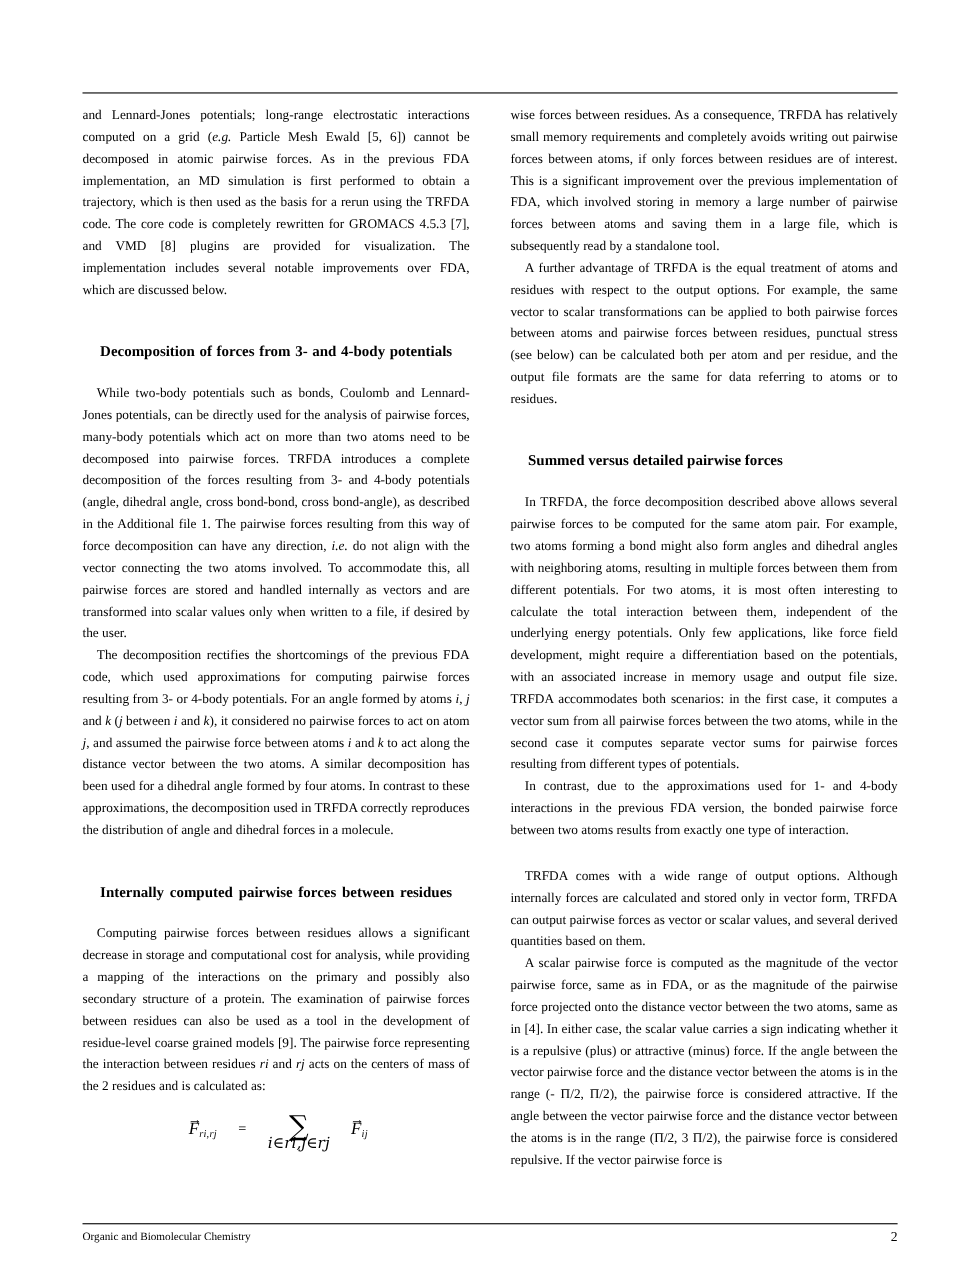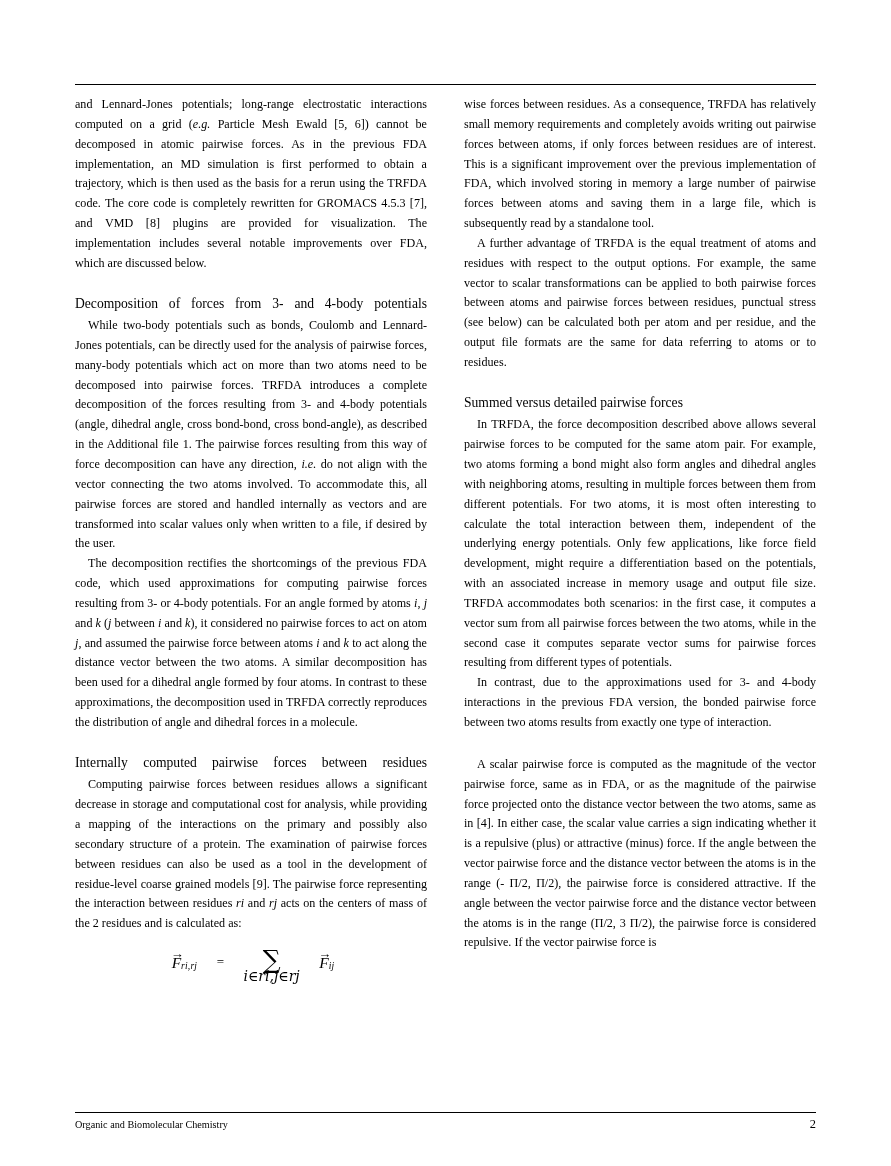--- a/index.html
+++ b/index.html
@@ -55,24 +55,24 @@
     line-height: 19.85px;
     text-align: justify;
     text-indent: 13px;
     hyphens: none;
   }
   p.noindent {
     text-indent: 0;
   }
 
   h2 {
-    margin: 0;
+    margin: 16px;
     font-size: 13.6px;
     line-height: 20.5px;
-    font-weight: normal;
+    font-weight: bold;
     text-align: justify;
   }
   h2.spread {
     
     text-align-last: justify;
   }
   h2.tight {
     text-align-last: left;
   }
   .gap-before-h2 { height: 20px; }
@@ -208,25 +208,26 @@
       <p class="noindent">wise forces between residues. As a consequence, TRFDA has relatively small memory requirements and completely avoids writing out pairwise forces between atoms, if only forces between residues are of interest. This is a significant improvement over the previous implementation of FDA, which involved storing in memory a large number of pairwise forces between atoms and saving them in a large file, which is subsequently read by a standalone tool.</p>
 
       <p>A further advantage of TRFDA is the equal treatment of atoms and residues with respect to the output options. For example, the same vector to scalar transformations can be applied to both pairwise forces between atoms and pairwise forces between residues, punctual stress (see below) can be calculated both per atom and per residue, and the output file formats are the same for data referring to atoms or to residues.</p>
 
       <div class="gap-before-h2"></div>
       <h2 class="tight">Summed versus detailed pairwise forces</h2>
       <div class="gap-after-h2"></div>
 
       <p>In TRFDA, the force decomposition described above allows several pairwise forces to be computed for the same atom pair. For example, two atoms forming a bond might also form angles and dihedral angles with neighboring atoms, resulting in multiple forces between them from different potentials. For two atoms, it is most often interesting to calculate the total interaction between them, independent of the underlying energy potentials. Only few applications, like force field development, might require a differentiation based on the potentials, with an associated increase in memory usage and output file size. TRFDA accommodates both scenarios: in the first case, it computes a vector sum from all pairwise forces between the two atoms, while in the second case it computes separate vector sums for pairwise forces resulting from different types of potentials.</p>
 
-      <p>In contrast, due to the approximations used for 3- and 4-body interactions in the previous FDA version, the bonded pairwise force between two atoms results from exactly one type of interaction.</p>
-
-      <div class="gap-before-h2"></div>
-      <div class="gap-after-h2"></div>
-
+      <p>In contrast, due to the approximations used for 1- and 4-body interactions in the previous FDA version, the bonded pairwise force between two atoms results from exactly one type of interaction.</p>
+
+      <div class="gap-before-h2"></div>
+      <div class="gap-after-h2"></div>
+
+      <p>TRFDA comes with a wide range of output options. Although internally forces are calculated and stored only in vector form, TRFDA can output pairwise forces as vector or scalar values, and several derived quantities based on them.</p>
 
       <p>A scalar pairwise force is computed as the magnitude of the vector pairwise force, same as in FDA, or as the magnitude of the pairwise force projected onto the distance vector between the two atoms, same as in [4]. In either case, the scalar value carries a sign indicating whether it is a repulsive (plus) or attractive (minus) force. If the angle between the vector pairwise force and the distance vector between the atoms is in the range (- Π/2, Π/2), the pairwise force is considered attractive. If the angle between the vector pairwise force and the distance vector between the atoms is in the range (Π/2, 3 Π/2), the pairwise force is considered repulsive. If the vector pairwise force is</p>
     </div>
 
   </div>
 
   <div class="footer-rule"></div>
   <div class="footer">
     <span>Organic and Biomolecular Chemistry</span>
     <span class="footer-page">2</span>

